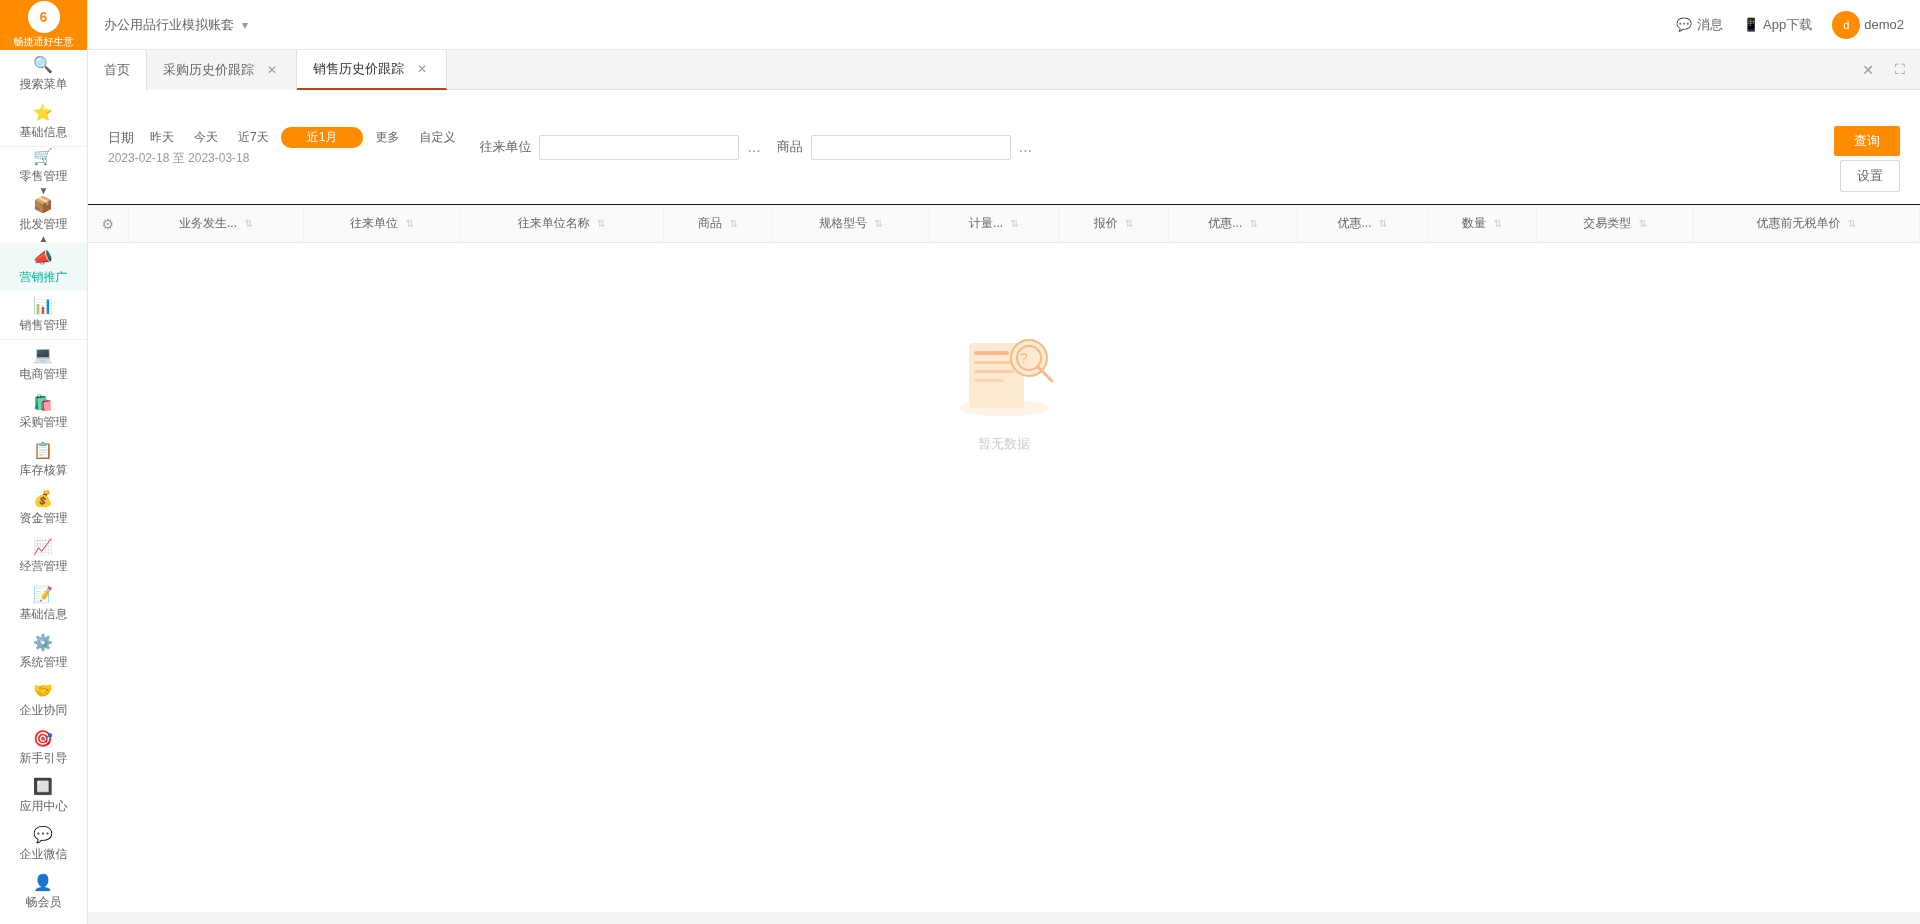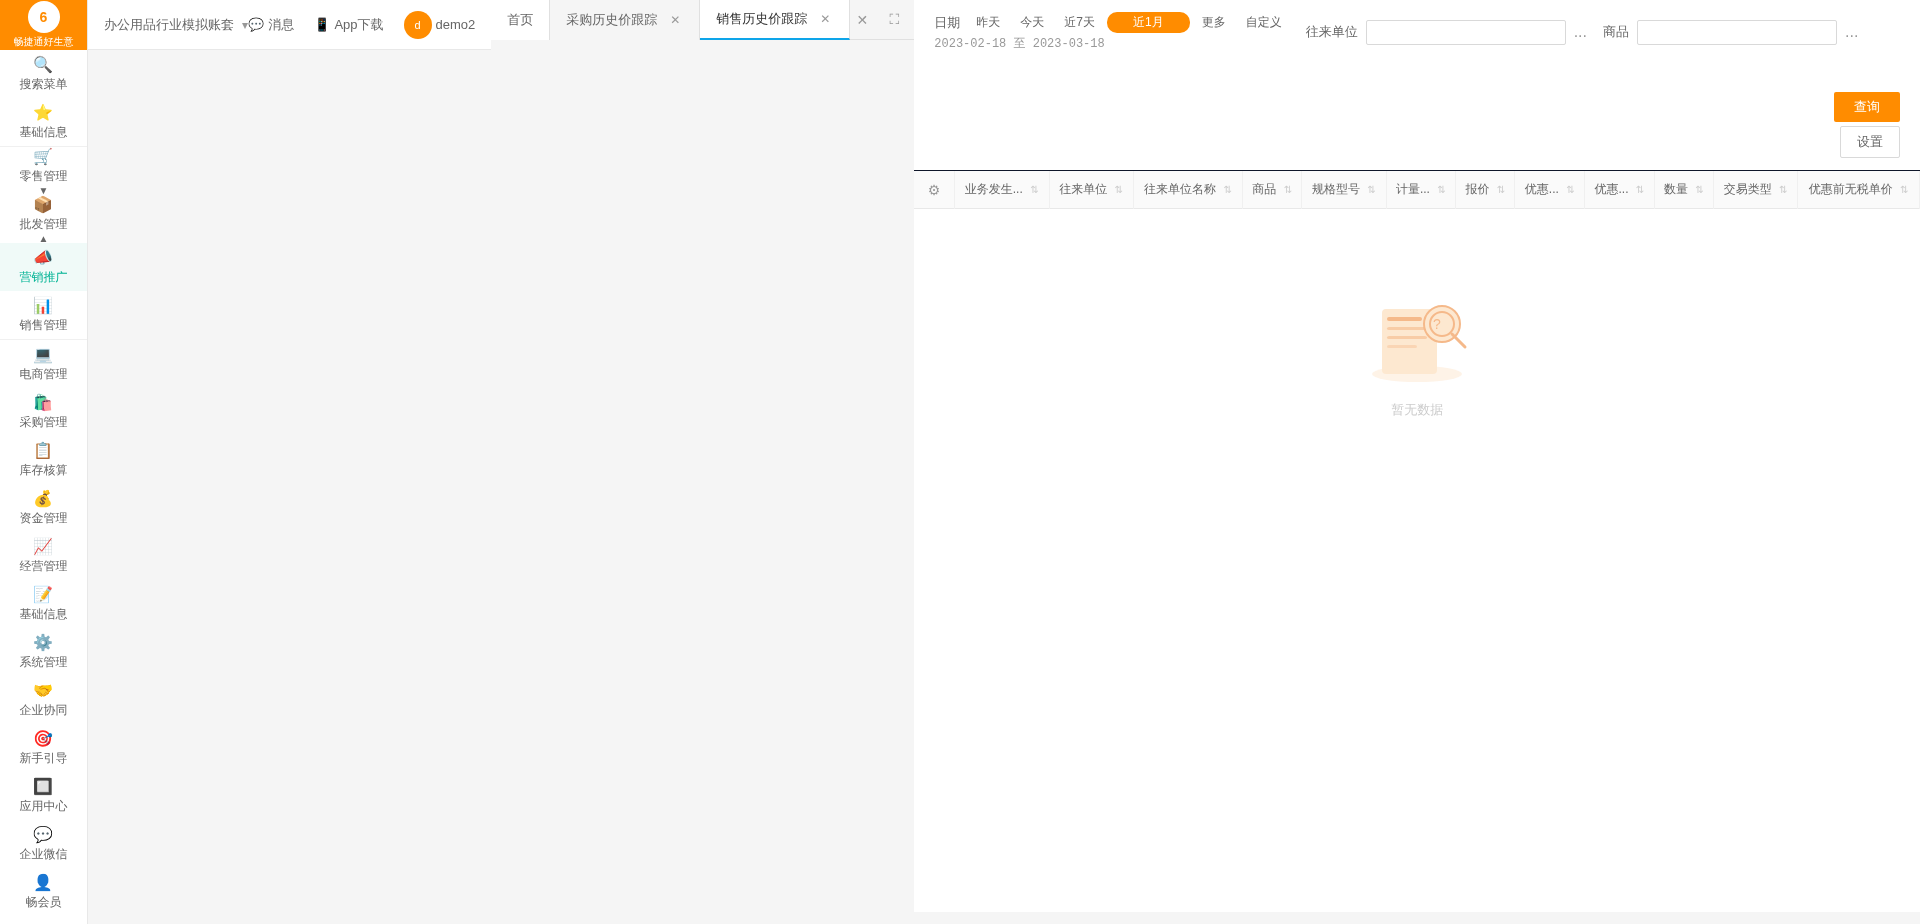--- a/index.html
+++ b/index.html
@@ -10,35 +10,35 @@
     .sidebar-logo { height: 50px; background: #ff8c00; display: flex; align-items: center; justify-content: center; flex-direction: column; cursor: pointer; }
     .sidebar-logo .logo-icon { width: 32px; height: 32px; background: #fff; border-radius: 50%; display: flex; align-items: center; justify-content: center; }
     .sidebar-logo .logo-icon span { color: #ff8c00; font-weight: bold; font-size: 14px; }
     .sidebar-logo .logo-text { color: #fff; font-size: 10px; margin-top: 2px; }
     .sidebar-item { display: flex; flex-direction: column; align-items: center; justify-content: center; height: 48px; cursor: pointer; color: #666; font-size: 12px; border-bottom: none; }
     .sidebar-item.active { color: #00b394; }
     .sidebar-item .item-icon { font-size: 16px; margin-bottom: 2px; }
     .sidebar-section { border-bottom: 1px solid #f0f0f0; }
 
     
-    .main { flex: 1; display: flex; flex-direction: row; height: 912px; overflow: hidden; }
+    .main { flex: 1; display: flex; flex-direction: column; height: 912px; overflow: hidden; }
 
     
     .topbar { height: 50px; background: #fff; border-bottom: 1px solid #e8e8e8; display: flex; align-items: center; padding: 0 16px; justify-content: space-between; flex-shrink: 0; }
     .topbar-left { display: flex; align-items: center; gap: 8px; }
     .topbar-title { font-size: 13px; color: #666; }
     .topbar-dropdown { color: #999; font-size: 12px; cursor: pointer; }
     .topbar-right { display: flex; align-items: center; gap: 20px; font-size: 13px; color: #666; }
     .topbar-right-item { display: flex; align-items: center; gap: 4px; cursor: pointer; }
     .user-avatar { width: 28px; height: 28px; border-radius: 50%; background: #ff8c00; display: flex; align-items: center; justify-content: center; color: #fff; font-size: 11px; }
 
     
     .tabbar { height: 40px; background: #f5f5f5; display: flex; align-items: center; border-bottom: 1px solid #e0e0e0; flex-shrink: 0; padding-left: 0; }
     .tab { display: flex; align-items: center; height: 40px; padding: 0 16px; font-size: 13px; color: #666; cursor: pointer; border-right: 1px solid #e0e0e0; background: #f5f5f5; gap: 6px; white-space: nowrap; }
-    .tab.active { background: #fff; color: #333; border-bottom: 2px solid #0ea5e9; position: relative; }
+    .tab.active { background: #fff; color: #333; border-bottom: 2px solid #c2410c; position: relative; }
     .tab.home { background: #fff; font-weight: normal; }
     .tab-close { font-size: 12px; color: #999; margin-left: 4px; display: flex; align-items: center; justify-content: center; width: 16px; height: 16px; border-radius: 50%; }
     .tabbar-actions { margin-left: auto; display: flex; align-items: center; gap: 8px; padding-right: 8px; }
     .tabbar-action-btn { width: 24px; height: 24px; display: flex; align-items: center; justify-content: center; cursor: pointer; color: #999; font-size: 14px; }
 
     
     .page-content { flex: 1; background: #fff; overflow: auto; display: flex; flex-direction: column; }
 
     
     .page-header { padding: 16px 20px 12px; border-bottom: 1px solid #f0f0f0; display: flex; align-items: center; justify-content: space-between; flex-shrink: 0; }
@@ -48,21 +48,21 @@
     .checkbox-item { display: flex; align-items: center; gap: 4px; cursor: pointer; }
     .checkbox-box { width: 16px; height: 16px; border: 1px solid #00b394; border-radius: 2px; background: #00b394; display: flex; align-items: center; justify-content: center; }
     .checkbox-box span { color: #fff; font-size: 10px; }
 
     
     .filter-bar { padding: 12px 20px; border-bottom: 1px solid #0f172a; display: flex; align-items: center; gap: 16px; flex-wrap: wrap; flex-shrink: 0; }
     .filter-label { color: #666; font-size: 13px; white-space: nowrap; }
     .date-buttons { display: flex; align-items: flex-end; gap: 4px; }
     .date-btn { padding: 2px 8px; font-size: 12px; border-radius: 2px; cursor: pointer; color: #666; background: none; border: none; }
     .date-btn.active { background: #ff8c00; color: #fff; border-radius: 10px; padding: 2px 26px; }
-    .date-range { font-size: 12px; color: #999; margin-top: 2px; font-family: Liberation Mono, monospace; }
+    .date-range { font-size: 12px; color: #999; margin-top: 2px; }
     .filter-group { display: flex; flex-direction: column; }
     .filter-field { display: flex; align-items: center; gap: 8px; }
     .filter-input-group { display: flex; align-items: center; gap: 8px; }
     .filter-input { border: 1px solid #d9d9d9; border-radius: 2px; padding: 4px 8px; font-size: 13px; width: 200px; color: #333; outline: none; }
     .filter-dots { color: #999; font-size: 16px; cursor: pointer; }
     .query-btn { background: #ff8c00; color: #fff; border: none; border-radius: 2px; padding: 6px 20px; font-size: 13px; cursor: pointer; }
     .settings-btn { color: #666; border: 1px solid #d9d9d9; background: #fff; border-radius: 2px; padding: 6px 16px; font-size: 13px; cursor: pointer; }
     .filter-right { margin-left: auto; display: flex; flex-direction: column; align-items: flex-end; gap: 4px; margin-top: 24px; }
 
     

